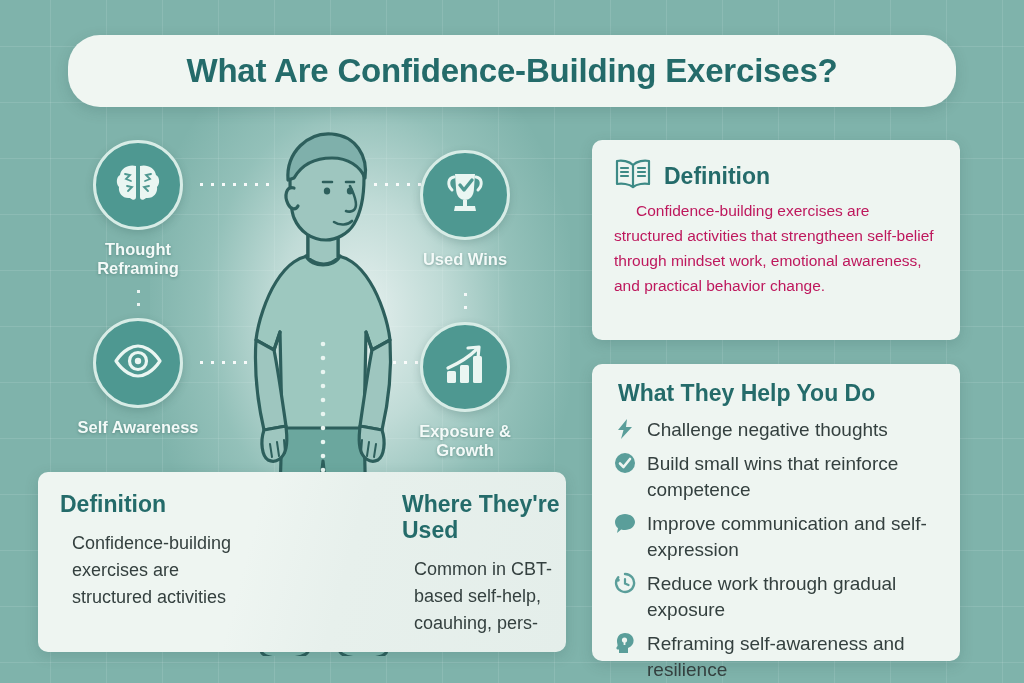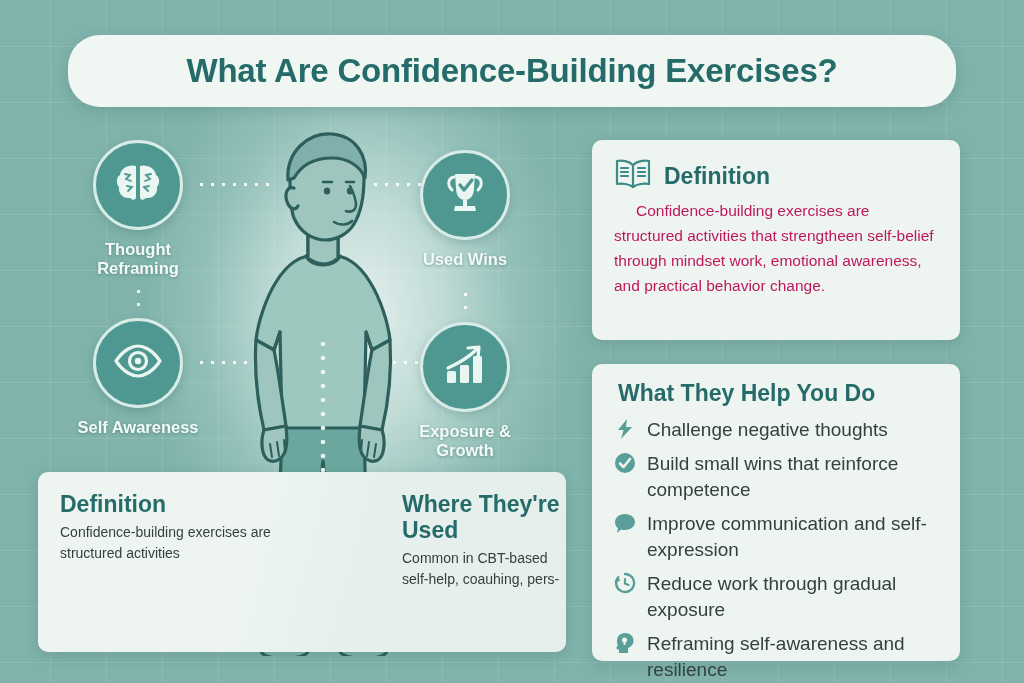--- a/index.html
+++ b/index.html
@@ -138,22 +138,22 @@
   #bcol-left  { left: 22px; width: 215px; }
   #bcol-right { left: 364px; width: 165px; }
   .bcol h3 {
     margin: 0 0 4px 0;
     font-size: 23px;
     font-weight: bold;
     color: #246b6a;
     line-height: 1.12;
   }
   .bcol p {
-    margin: 0;
-    font-size: 14px;
+    margin: 12px;
+    font-size: 18px;
     line-height: 1.52;
     color: #34403f;
   }
 
   
   .feature {
     position: absolute;
     width: 152px;
     text-align: center;
   }

